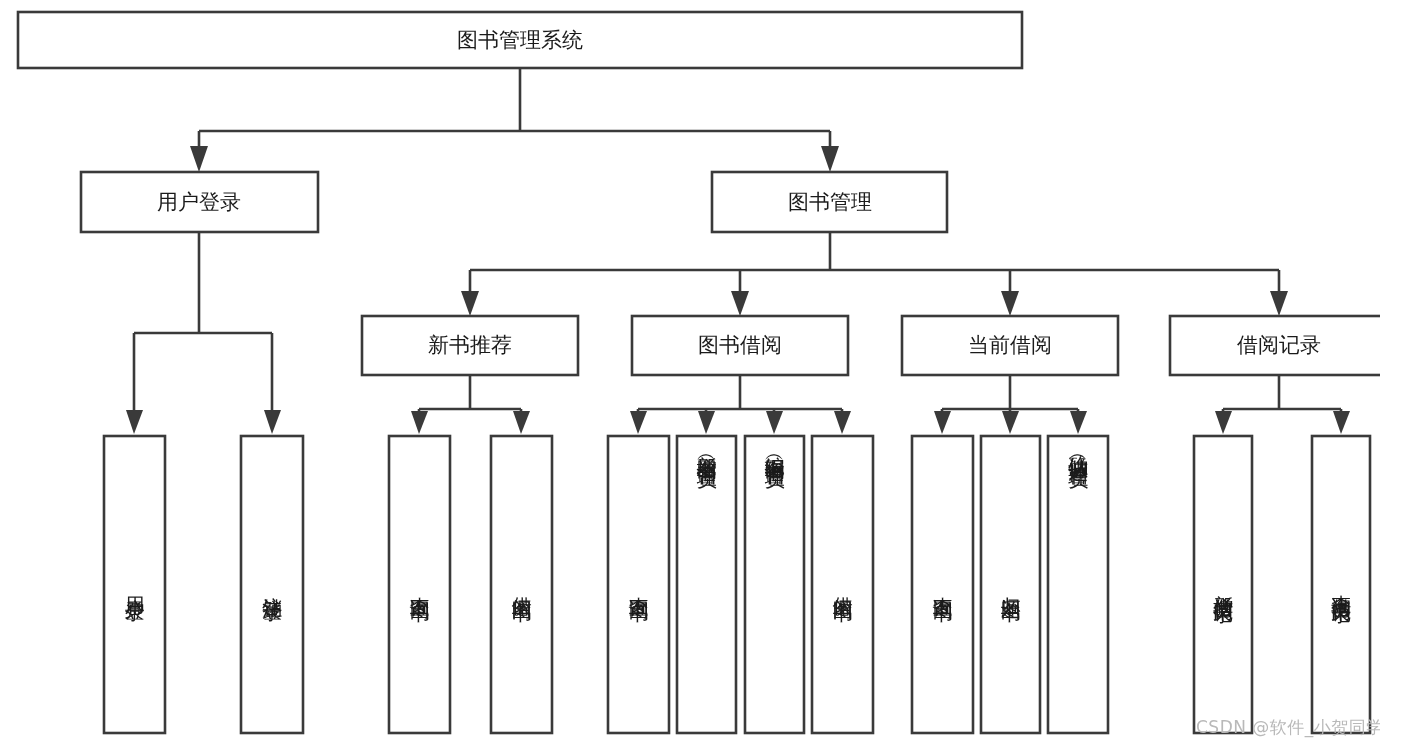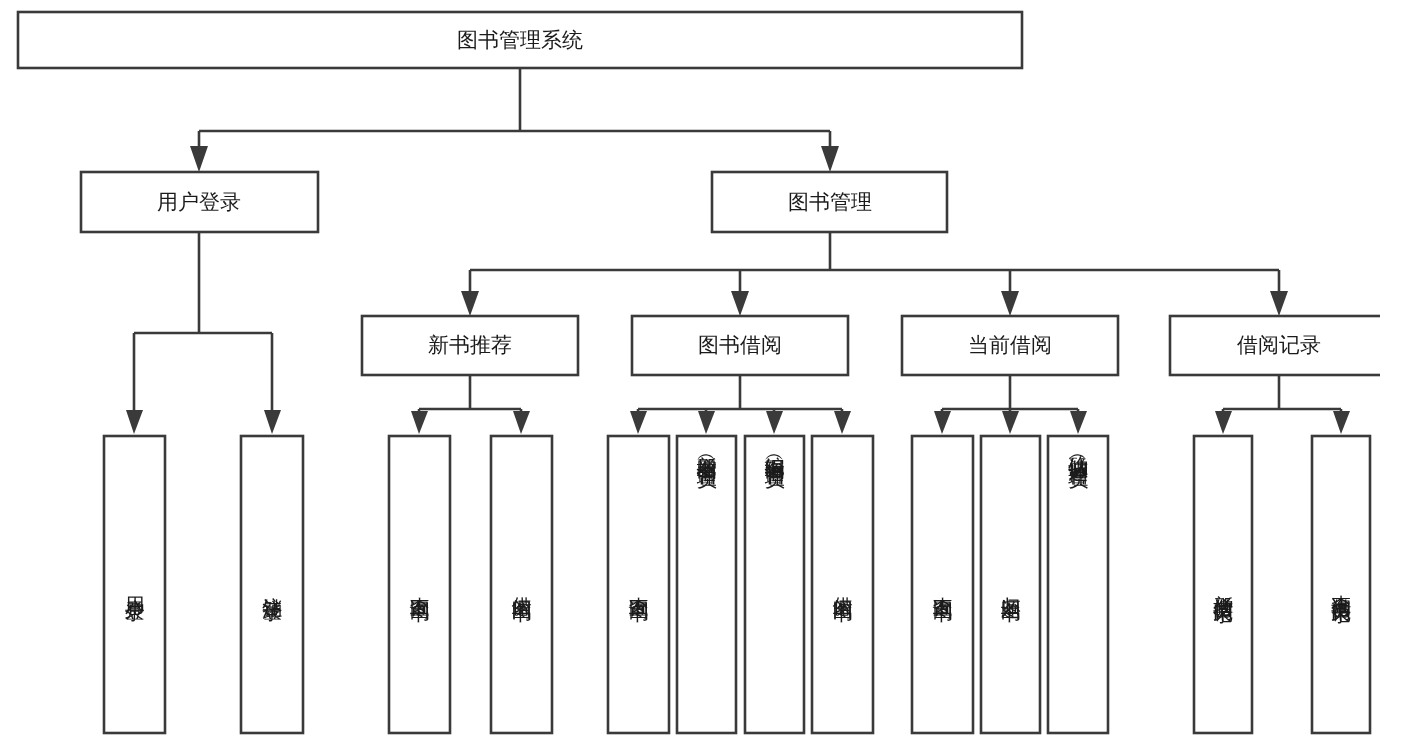--- a/index.html
+++ b/index.html
@@ -212,14 +212,15 @@
   <div class="leaf-label align-top" style="left:745px; top:436px; width:59px; height:297px;">编辑图书（管理员）</div>
   <div class="leaf-label" style="left:812px; top:436px; width:61px; height:297px;">借阅图书</div>
 
   <div class="leaf-label" style="left:912px; top:436px; width:61px; height:297px;">查询图书</div>
   <div class="leaf-label" style="left:981px; top:436px; width:59px; height:297px;">归还图书</div>
   <div class="leaf-label align-top" style="left:1048px; top:436px; width:60px; height:297px;">确认归还（管理员）</div>
 
   <div class="leaf-label" style="left:1194px; top:436px; width:58px; height:297px;">新增借阅记录</div>
   <div class="leaf-label" style="left:1312px; top:436px; width:58px; height:297px;">查询借阅记录</div>
 
+  <div class="watermark" style="left:1196px; top:716px;">CSDN @软件_小贺同学</div>
 
 </div>
 
 </body></html>

